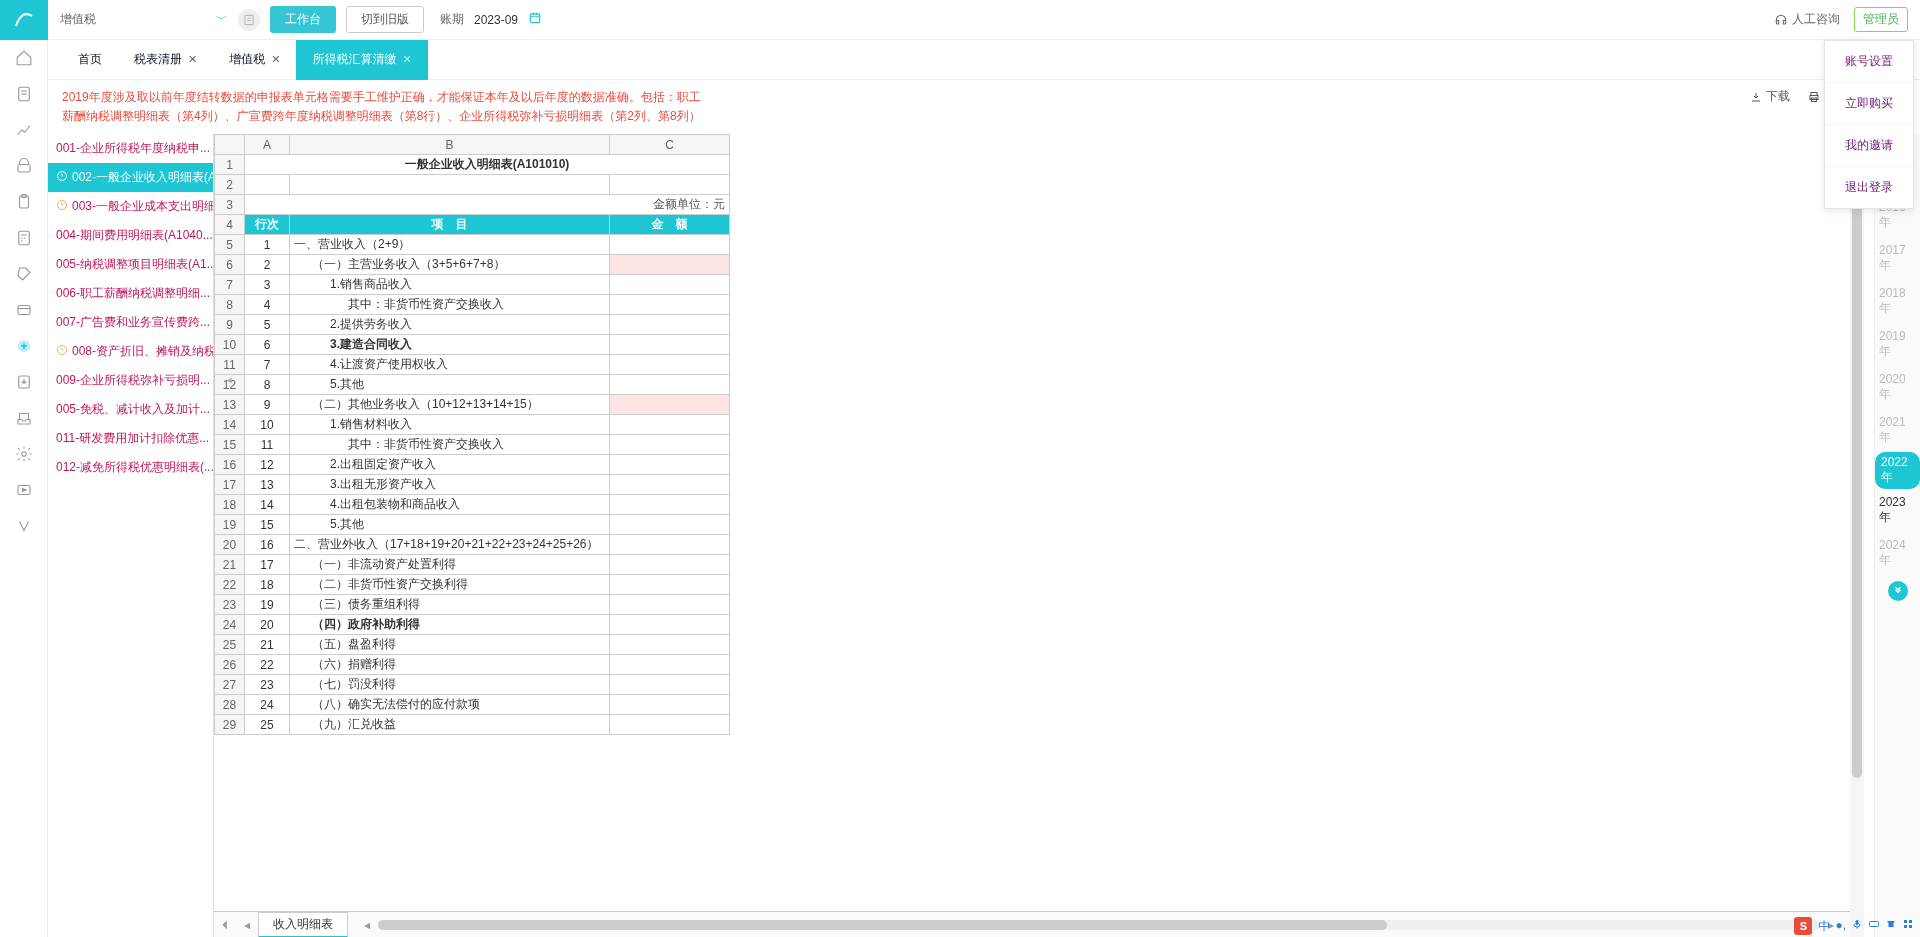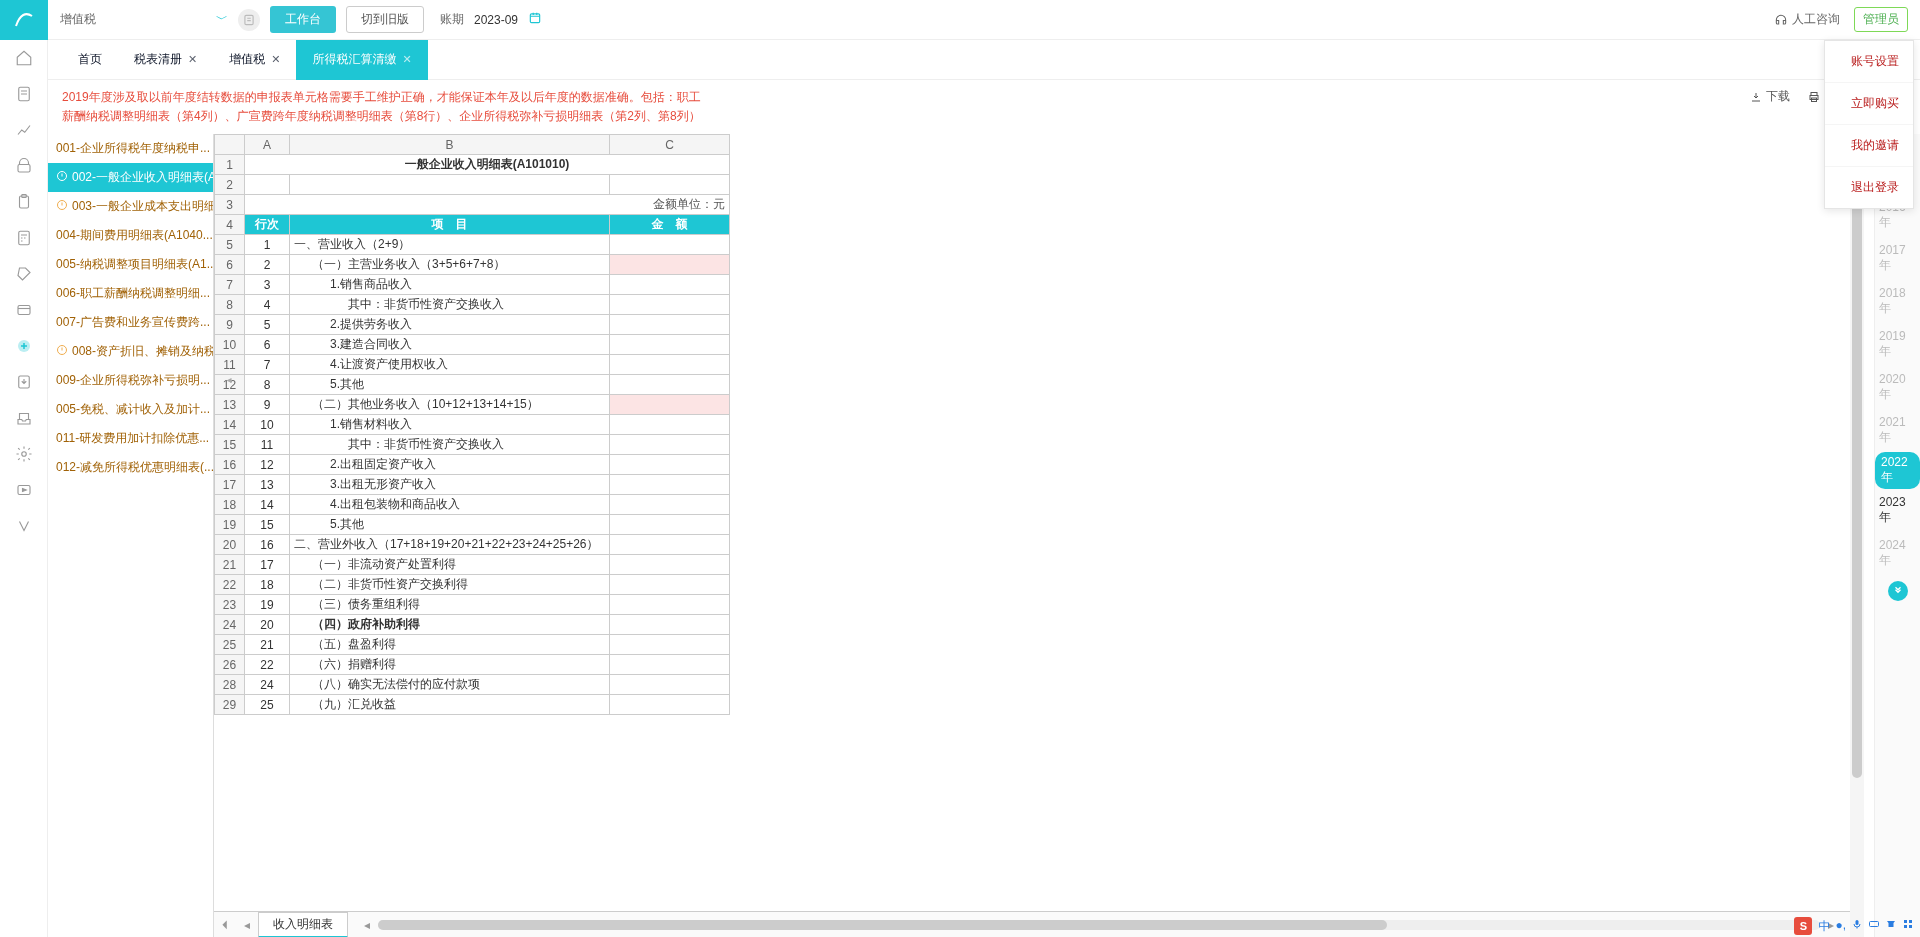--- a/index.html
+++ b/index.html
@@ -29,21 +29,21 @@
 .tab { padding: 0 16px; height: 40px; display: flex; align-items: center; cursor: pointer; color: #0f172a; gap: 6px; }
 .tab.active { background: #1ec6d4; color: #fff; }
 .tab .close { font-size: 11px; opacity: 0.7; }
 .content { flex: 1; display: flex; flex-direction: column; overflow: hidden; }
 .notice-row { display: flex; align-items: flex-start; padding: 8px 14px; }
 .notice { color: #e74c3c; line-height: 1.6; max-width: 650px; }
 .actions-row { margin-left: auto; display: flex; gap: 18px; align-items: center; }
 .action { display: flex; align-items: center; gap: 4px; color: #555; cursor: pointer; }
 .body-row { flex: 1; display: flex; overflow: hidden; }
 .form-list { width: 165px; overflow-y: auto; }
-.form-item { padding: 6px 8px; cursor: pointer; color: #a16207; white-space: nowrap; overflow: hidden; text-overflow: ellipsis; display: flex; align-items: center; gap: 4px; font-size: 12px; }
+.form-item { padding: 6px 8px; cursor: pointer; color: #be185d; white-space: nowrap; overflow: hidden; text-overflow: ellipsis; display: flex; align-items: center; gap: 4px; font-size: 12px; }
 .form-item.selected { background: #1ec6d4; color: #fff; }
 .warn-icon { color: #f0ad4e; flex-shrink: 0; }
 .form-item.selected .warn-icon { color: #fff; }
 .sheet-area { flex: 1; display: flex; flex-direction: column; overflow: hidden; border-left: 1px solid #ddd; }
 .sheet-scroll { flex: 1; overflow: auto; position: relative; }
 table.sheet { border-collapse: collapse; table-layout: fixed; }
 table.sheet th, table.sheet td { border: 1px solid #ccc; height: 20px; font-size: 12px; padding: 0 4px; background: #fff; }
 table.sheet th { background: #f5f5f5; font-weight: normal; text-align: center; color: #666; }
 .col-rownum { width: 30px; text-align: center; background: #f5f5f5 !important; color: #666; }
 .col-a { width: 45px; text-align: center; }
@@ -58,21 +58,21 @@
 .sheet-tab { padding: 3px 14px; border: 1px solid #ccc; background: #fff; border-bottom: 2px solid #1ec6d4; cursor: pointer; }
 .hscroll { flex: 1; margin: 0 8px; display: flex; align-items: center; }
 .hscroll-track { flex: 1; height: 10px; background: #eee; border-radius: 5px; position: relative; }
 .hscroll-thumb { position: absolute; left: 0; width: 70%; height: 10px; background: #ccc; border-radius: 5px; }
 .year-rail { width: 46px; background: #fafafa; border-left: 1px solid #eee; display: flex; flex-direction: column; align-items: center; padding-top: 60px; margin-left: 10px; }
 .year { padding: 6px 4px; color: #bbb; font-size: 12px; cursor: pointer; }
 .year.current { color: #333; }
 .year.selected { background: #1ec6d4; color: #fff; border-radius: 10px; padding: 3px 6px; }
 .year-more { width: 20px; height: 20px; background: #1ec6d4; color: #fff; border-radius: 50%; display: flex; align-items: center; justify-content: center; margin-top: 6px; cursor: pointer; }
 .dropdown-menu { position: fixed; top: 40px; right: 6px; width: 90px; background: #fff; border: 1px solid #e5e5e5; box-shadow: 0 2px 8px rgba(0,0,0,0.1); z-index: 1000; }
-.dropdown-menu .menu-item { padding: 12px 14px; cursor: pointer; color: #b91c1c; text-align: right; border-bottom: 1px solid #f5f5f5; }
+.dropdown-menu .menu-item { padding: 12px 14px; cursor: pointer; color: #701a75; text-align: center; border-bottom: 1px solid #f5f5f5; }
 .dropdown-menu .menu-item:last-child { border-bottom: none; }
 .ime-bar { position: fixed; bottom: 2px; right: 6px; display: flex; align-items: center; gap: 6px; z-index: 2000; }
 .ime-s { width: 18px; height: 18px; background: #e74c3c; color: #fff; border-radius: 3px; display: flex; align-items: center; justify-content: center; font-weight: bold; font-size: 11px; }
 .ime-seg { color: #2a7de1; font-size: 12px; display: flex; gap: 5px; }
 .resize-handle { position: fixed; top: 370px; left: 224px; width: 10px; height: 18px; cursor: ew-resize; display: flex; align-items: center; justify-content: center; color: #aaa; font-size: 10px; }
 .vscroll-right { width: 14px; background: #f5f5f5; display:flex; flex-direction:column; }
 .vscroll-right .vthumb { margin:2px; flex: 0 0 80%; background:#ccc; border-radius:6px; }
 </style>
 </head>
 <body>
@@ -352,21 +352,21 @@
                   </tr>
                   <tr>
                     <td class="col-rownum">9</td>
                     <td class="col-a">5</td>
                     <td class="col-b" style="padding-left: 40px;">2.提供劳务收入</td>
                     <td class="col-c"></td>
                   </tr>
                   <tr>
                     <td class="col-rownum">10</td>
                     <td class="col-a">6</td>
-                    <td class="col-b" style="padding-left: 40px;">3.建造合同收入</td>
+                    <td class="col-b" style="padding-left: 40px; font-weight: bold;">3.建造合同收入</td>
                     <td class="col-c"></td>
                   </tr>
                   <tr>
                     <td class="col-rownum">11</td>
                     <td class="col-a">7</td>
                     <td class="col-b" style="padding-left: 40px;">4.让渡资产使用权收入</td>
                     <td class="col-c"></td>
                   </tr>
                   <tr>
                     <td class="col-rownum">12</td>
@@ -449,20 +449,26 @@
                   <tr>
                     <td class="col-rownum">25</td>
                     <td class="col-a">21</td>
                     <td class="col-b" style="padding-left: 22px;">（五）盘盈利得</td>
                     <td class="col-c"></td>
                   </tr>
                   <tr>
                     <td class="col-rownum">26</td>
                     <td class="col-a">22</td>
                     <td class="col-b" style="padding-left: 22px;">（六）捐赠利得</td>
+                    <td class="col-c"></td>
+                  </tr>
+                  <tr>
+                    <td class="col-rownum">27</td>
+                    <td class="col-a">23</td>
+                    <td class="col-b" style="padding-left: 22px;">（七）罚没利得</td>
                     <td class="col-c"></td>
                   </tr>
                   <tr>
                     <td class="col-rownum">28</td>
                     <td class="col-a">24</td>
                     <td class="col-b" style="padding-left: 22px;">（八）确实无法偿付的应付款项</td>
                     <td class="col-c"></td>
                   </tr>
                   <tr>
                     <td class="col-rownum">29</td>

